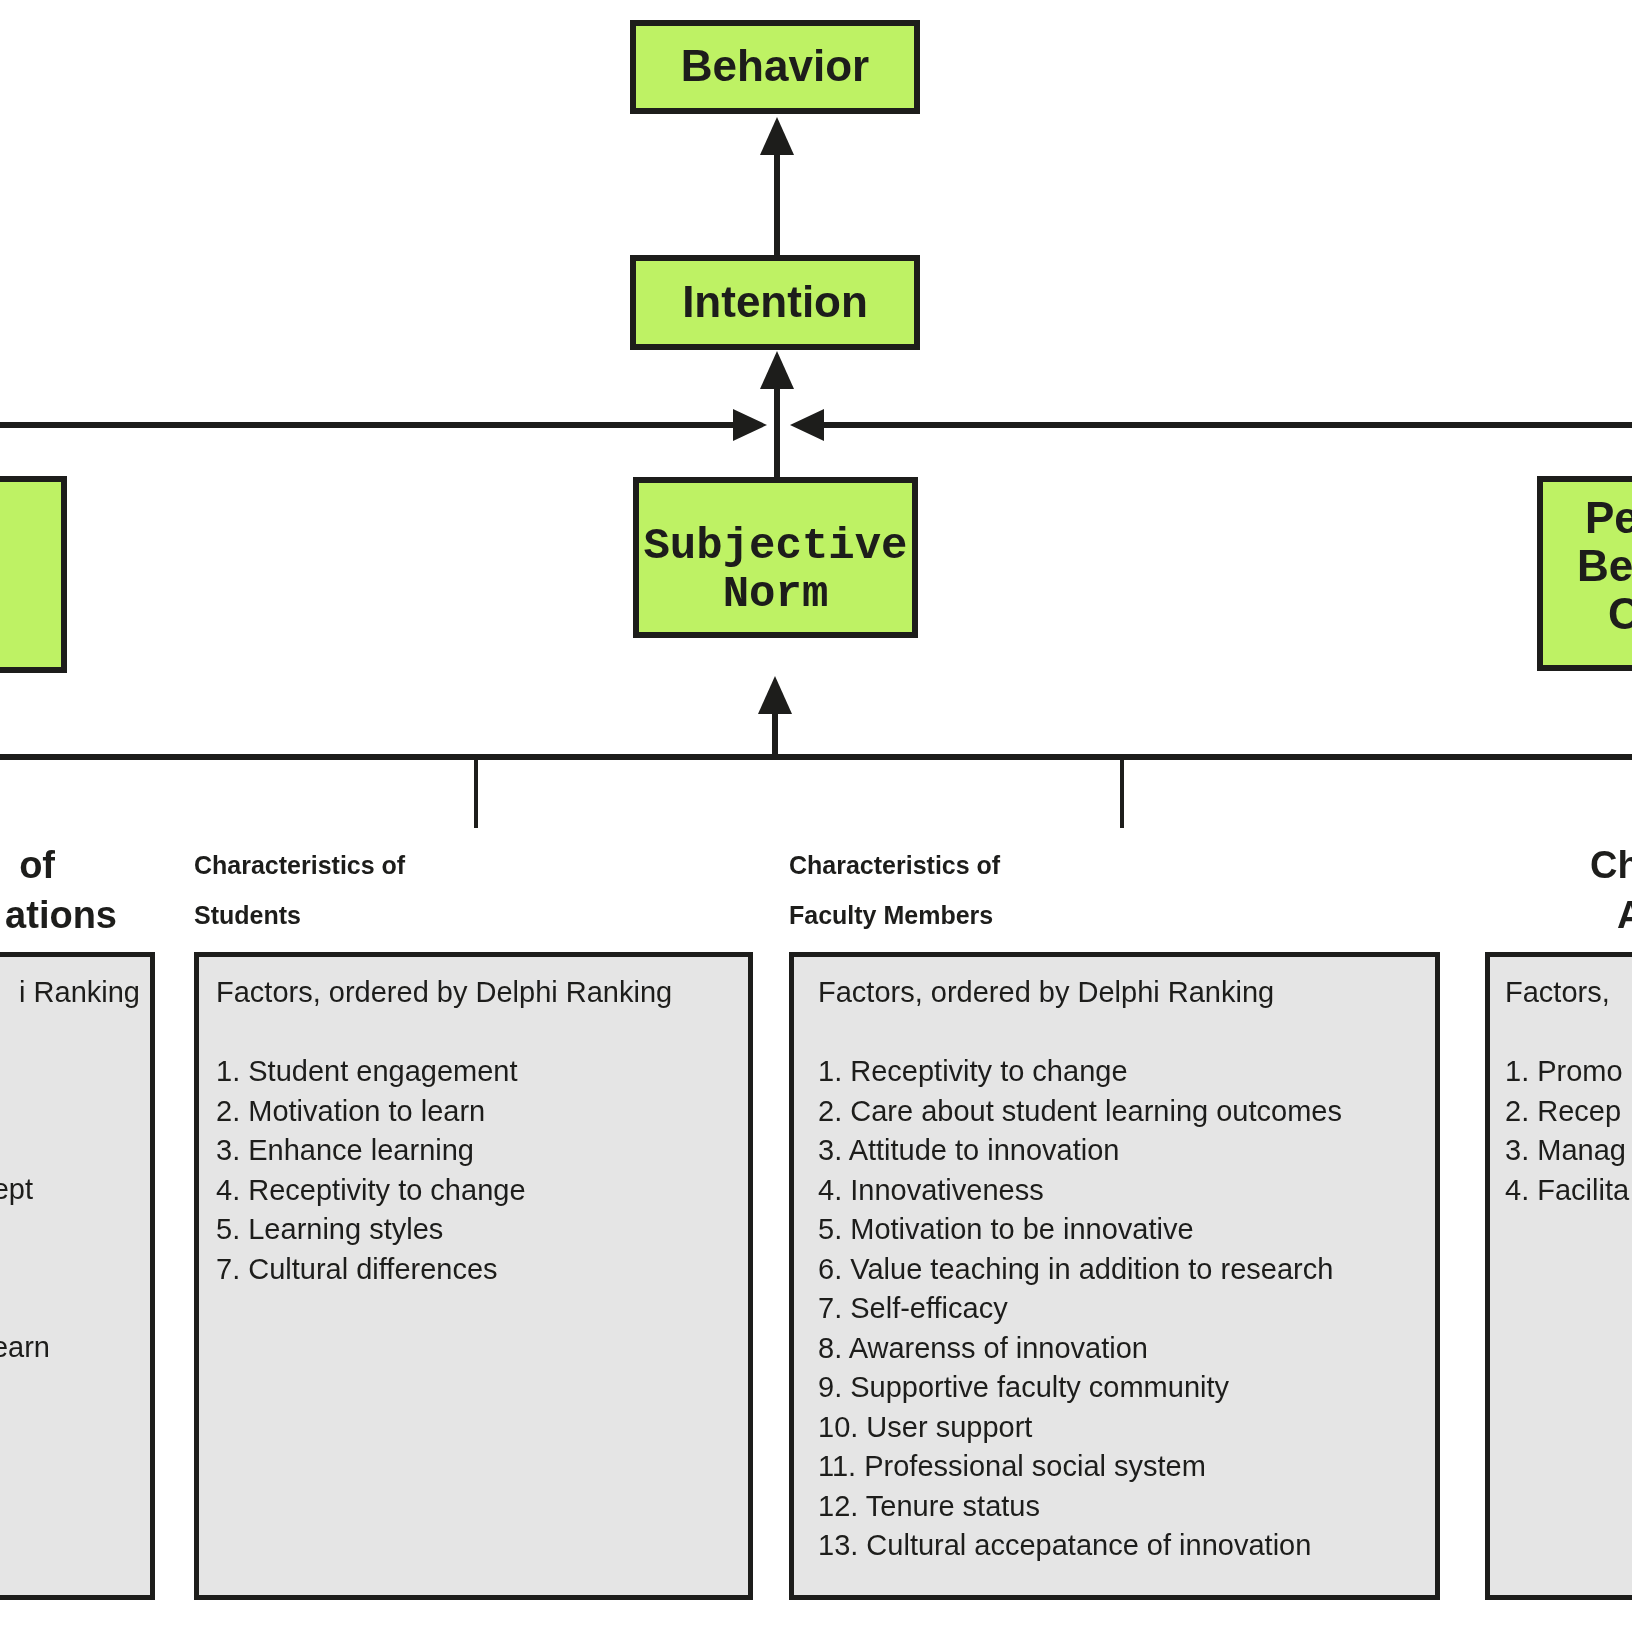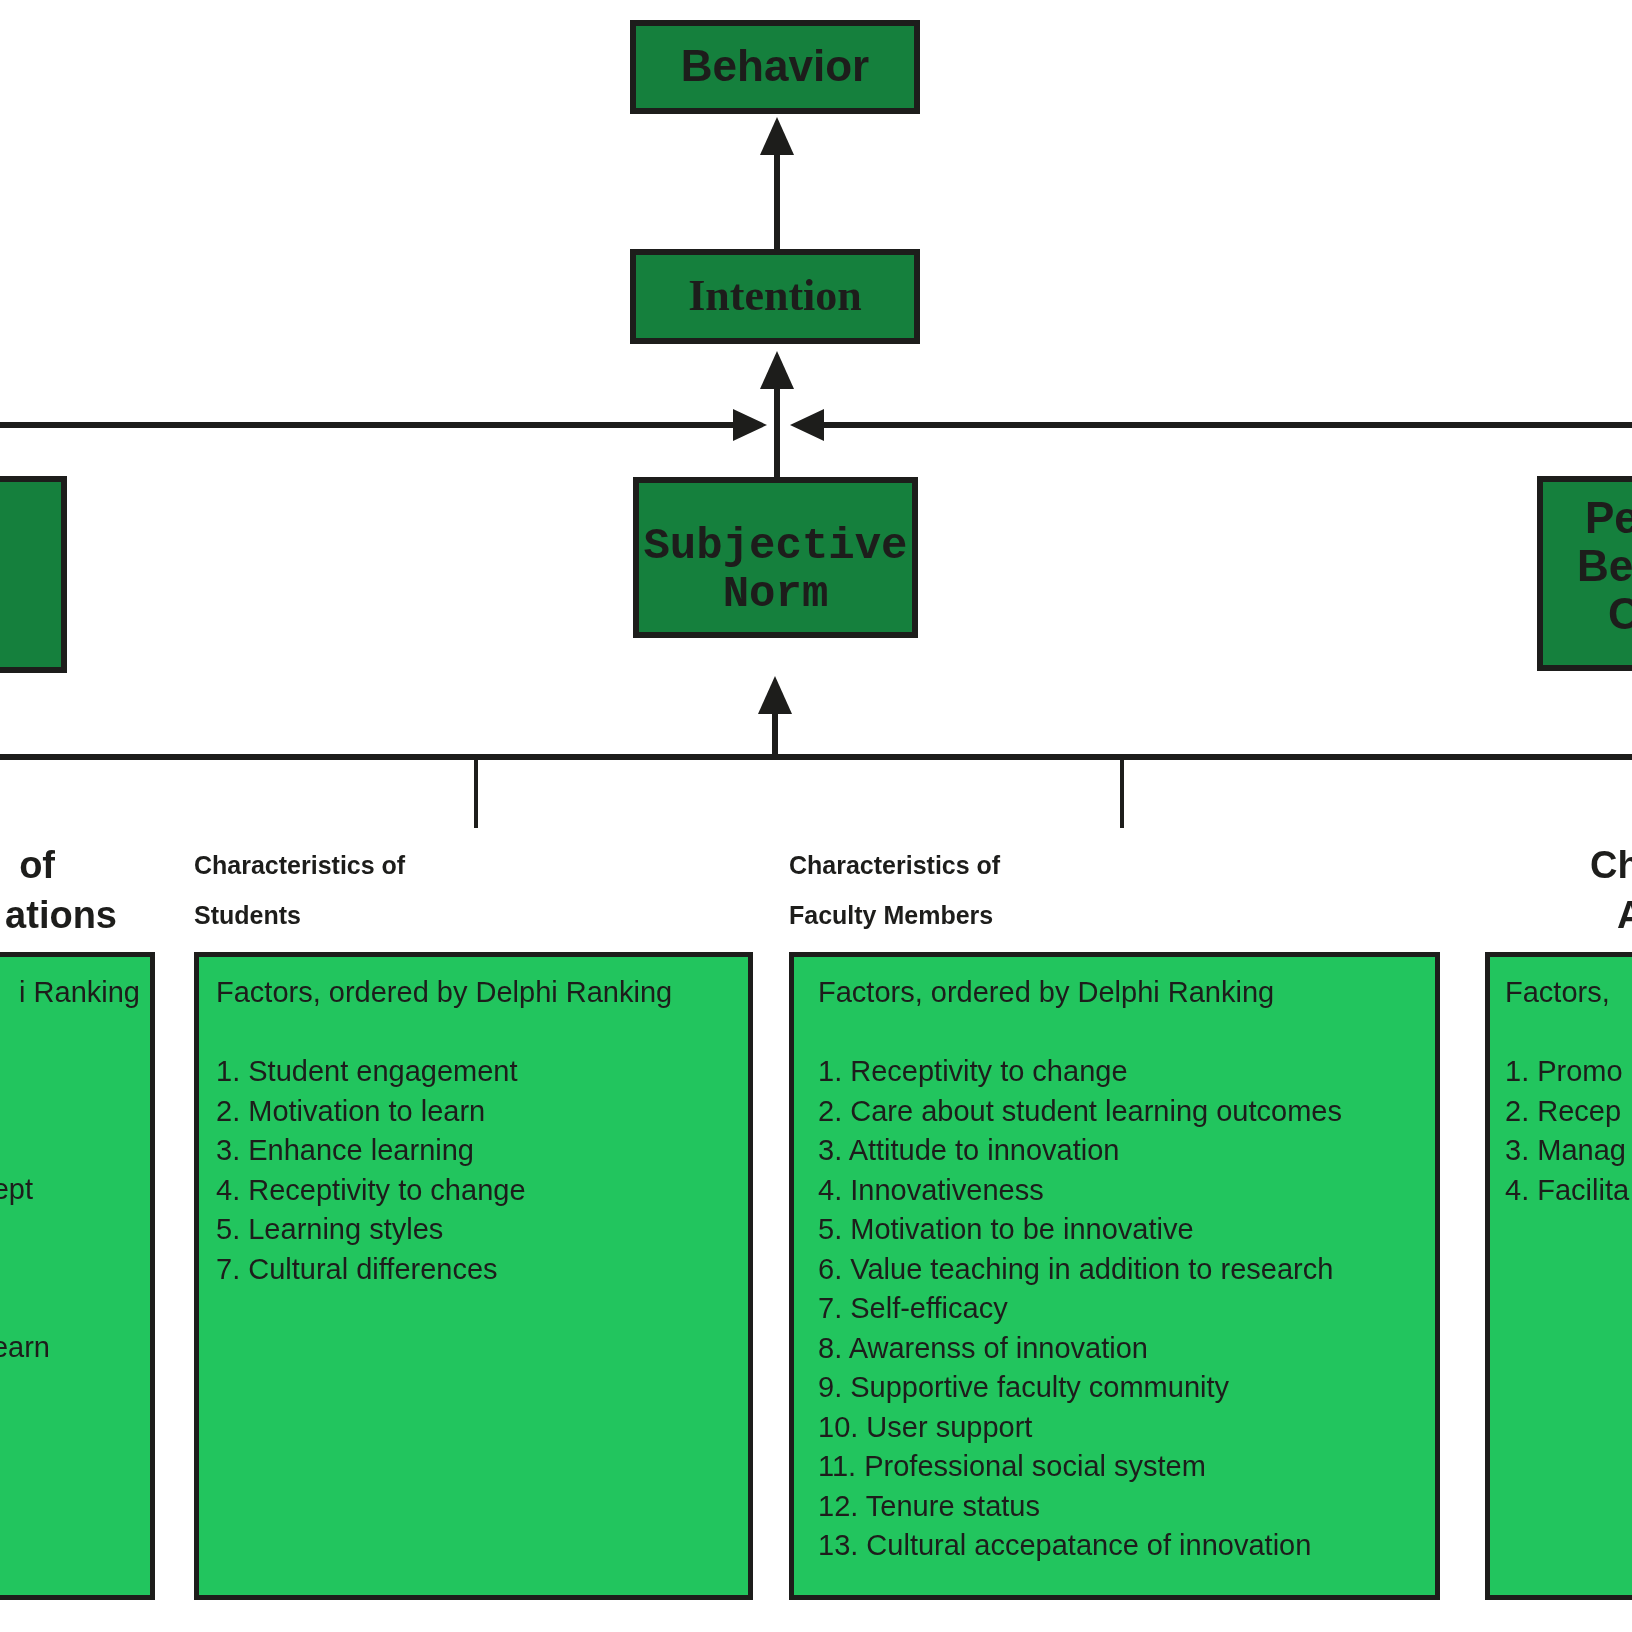--- a/index.html
+++ b/index.html
@@ -1,50 +1,50 @@
 <!DOCTYPE html>
 <html><head>
 <meta charset="utf-8">
 <style>
   html,body{margin:0;padding:0;background:#fff;}
   .stage{
     position:relative;width:1632px;height:1632px;background:#ffffff;
     overflow:hidden;font-family:"Liberation Sans",sans-serif;color:#1d1d1b;
   }
   .node{
-    position:absolute;box-sizing:border-box;border:6px solid #1d1d1b;background:#15803d;
+    position:absolute;box-sizing:border-box;border:6px solid #1d1d1b;background:#bef264;
     text-align:center;font-weight:bold;font-size:44px;
   }
   .node .nline{line-height:48px;}
   .hline,.vline{position:absolute;background:#1d1d1b;}
   .tri{position:absolute;width:0;height:0;}
   .tri-up{border-left:17px solid transparent;border-right:17px solid transparent;border-bottom:38px solid #1d1d1b;}
   .tri-right{border-top:16px solid transparent;border-bottom:16px solid transparent;border-left:34px solid #1d1d1b;}
   .tri-left{border-top:16px solid transparent;border-bottom:16px solid transparent;border-right:34px solid #1d1d1b;}
   .heading{position:absolute;font-weight:bold;font-size:25px;line-height:50px;text-align:left;}
   .hfrag{position:absolute;font-weight:bold;font-size:38px;line-height:50px;white-space:pre;}
   .bigfrag{position:absolute;font-weight:bold;font-size:44px;line-height:48px;white-space:pre;}
   .panel{
-    position:absolute;box-sizing:border-box;border:5px solid #1d1d1b;background:#22c55e;
+    position:absolute;box-sizing:border-box;border:5px solid #1d1d1b;background:#e5e5e5;
     font-size:29px;line-height:39.5px;
   }
   .pline{white-space:nowrap;}
   .gap{height:39.5px;}
   .frag{position:absolute;font-size:29px;line-height:39.5px;white-space:pre;}
 </style>
 </head>
 <body>
 
 <div class="stage">
 
   <div class="node" style="left:630px;top:20px;width:290px;height:94px;">
     <div class="nline" style="line-height:80px;">Behavior</div>
   </div>
 
-  <div class="node" style="left:630px;top:249px;width:290px;height:95px;font-family:Liberation Serif, serif;">
+  <div class="node" style="left:630px;top:255px;width:290px;height:95px;">
     <div class="nline" style="line-height:81px;">Intention</div>
   </div>
 
   <div class="tri tri-up" style="left:760px;top:117px;"></div>
   <div class="vline" style="left:774px;top:152px;width:6px;height:103px;"></div>
 
   <div class="hline" style="left:0;top:422px;width:734px;height:6px;"></div>
   <div class="tri tri-right" style="left:733px;top:409px;"></div>
   <div class="hline" style="left:824px;top:422px;width:808px;height:6px;"></div>
   <div class="tri tri-left" style="left:790px;top:409px;"></div>

